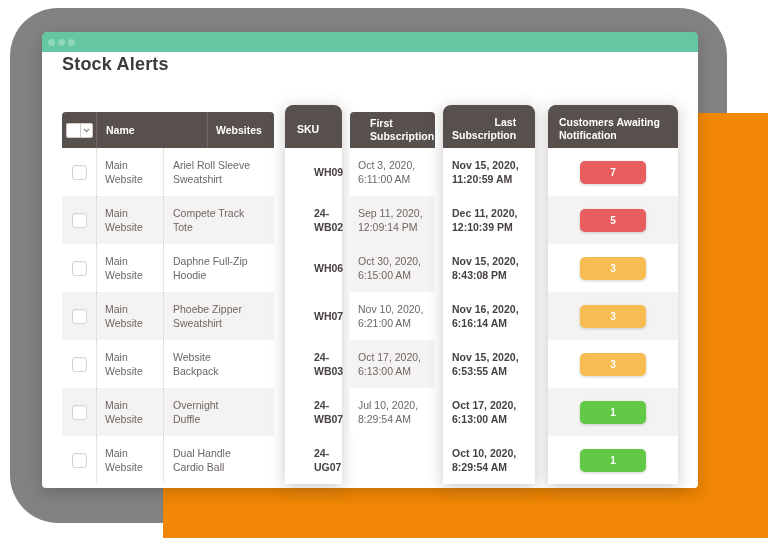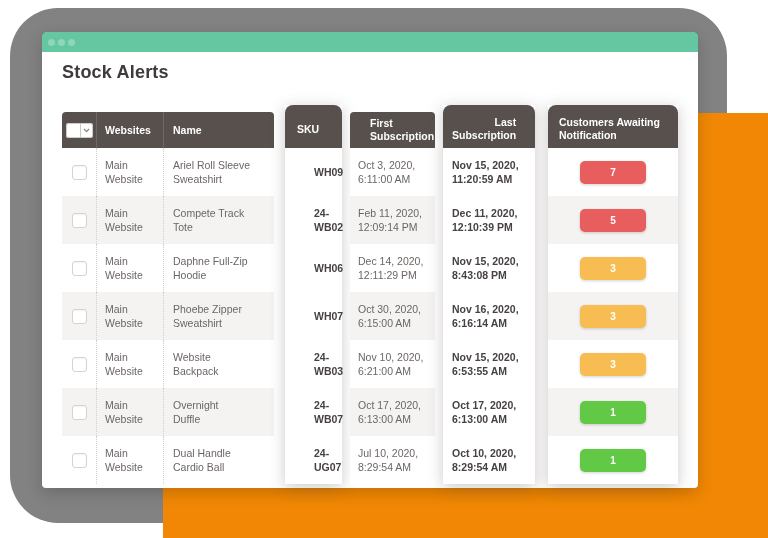--- a/index.html
+++ b/index.html
@@ -15,21 +15,21 @@
 
   
   .window{position:absolute;left:42px;top:32px;width:656px;height:456px;
           background:#fff;border-radius:6px 6px 4px 4px;
           box-shadow:0 5px 16px rgba(0,0,0,.18);}
   .titlebar{position:absolute;left:0;top:0;width:100%;height:20px;
             background:var(--teal,#64C7A1);border-radius:5px 5px 0 0;
             display:flex;align-items:center;gap:3px;padding-left:6px;box-sizing:border-box;}
   .dot{width:7px;height:7px;border-radius:50%;background:var(--dot,#8FD6BA);}
 
-  .page-title{position:absolute;left:20px;top:30px;font-size:18px;font-weight:700;
+  .page-title{position:absolute;left:20px;top:22px;font-size:18px;font-weight:700;
               color:#3F3B3A;letter-spacing:.2px;}
 
   
   .grid{position:absolute;left:20px;top:73px;width:616px;display:flex;align-items:flex-start;}
   .seg{flex:none;}
   .seg-g1{width:212px;margin-top:7px;}
   .seg-sku{width:57px;margin-right:8px;}
   .seg-first{width:85px;margin-top:7px;margin-right:8px;}
   .seg-last{width:92px;margin-right:13px;}
   .seg-cust{width:130px;}
@@ -106,22 +106,22 @@
           <div class="hcell hc-select">
             <div class="select-all">
               <span class="sa-box"></span>
               <span class="sa-dd">
                 <svg width="7" height="5" viewBox="0 0 7 5">
                   <path d="M1 1 L3.5 3.6 L6 1" fill="none" stroke="#8a8682" stroke-width="1.2"></path>
                 </svg>
               </span>
             </div>
           </div>
+          <div class="hcell hc-name">Name</div>
           <div class="hcell hc-web">Websites</div>
-          <div class="hcell hc-name">Name</div>
         </div>
         <div id="g1-body">
             <div class="trow">
               <div class="cell c-select">
                 <div class="checkbox"></div>
               </div>
               <div class="cell c-web td">Main Website</div>
               <div class="cell c-name td">Ariel Roll Sleeve
 Sweatshirt</div>
             </div>
@@ -188,24 +188,22 @@
             <div class="cell seg-cell sku-cell td b">24-UG07</div>
           </div>
       </div>
 
       <div class="seg seg-first">
         <div class="hdr hdr-reg hdr-first">First
 Subscription</div>
         <div id="first-body">
             <div class="cell seg-cell first-cell td">Oct 3, 2020,
 6:11:00 AM</div>
-            <div class="cell seg-cell first-cell td alt">Feb 11, 2020,
+            <div class="cell seg-cell first-cell td alt">Sep 11, 2020,
 12:09:14 PM</div>
-            <div class="cell seg-cell first-cell td">Dec 14, 2020,
-12:11:29 PM</div>
             <div class="cell seg-cell first-cell td alt">Oct 30, 2020,
 6:15:00 AM</div>
             <div class="cell seg-cell first-cell td">Nov 10, 2020,
 6:21:00 AM</div>
             <div class="cell seg-cell first-cell td alt">Oct 17, 2020,
 6:13:00 AM</div>
             <div class="cell seg-cell first-cell td">Jul 10, 2020,
 8:29:54 AM</div>
           </div>
       </div>

